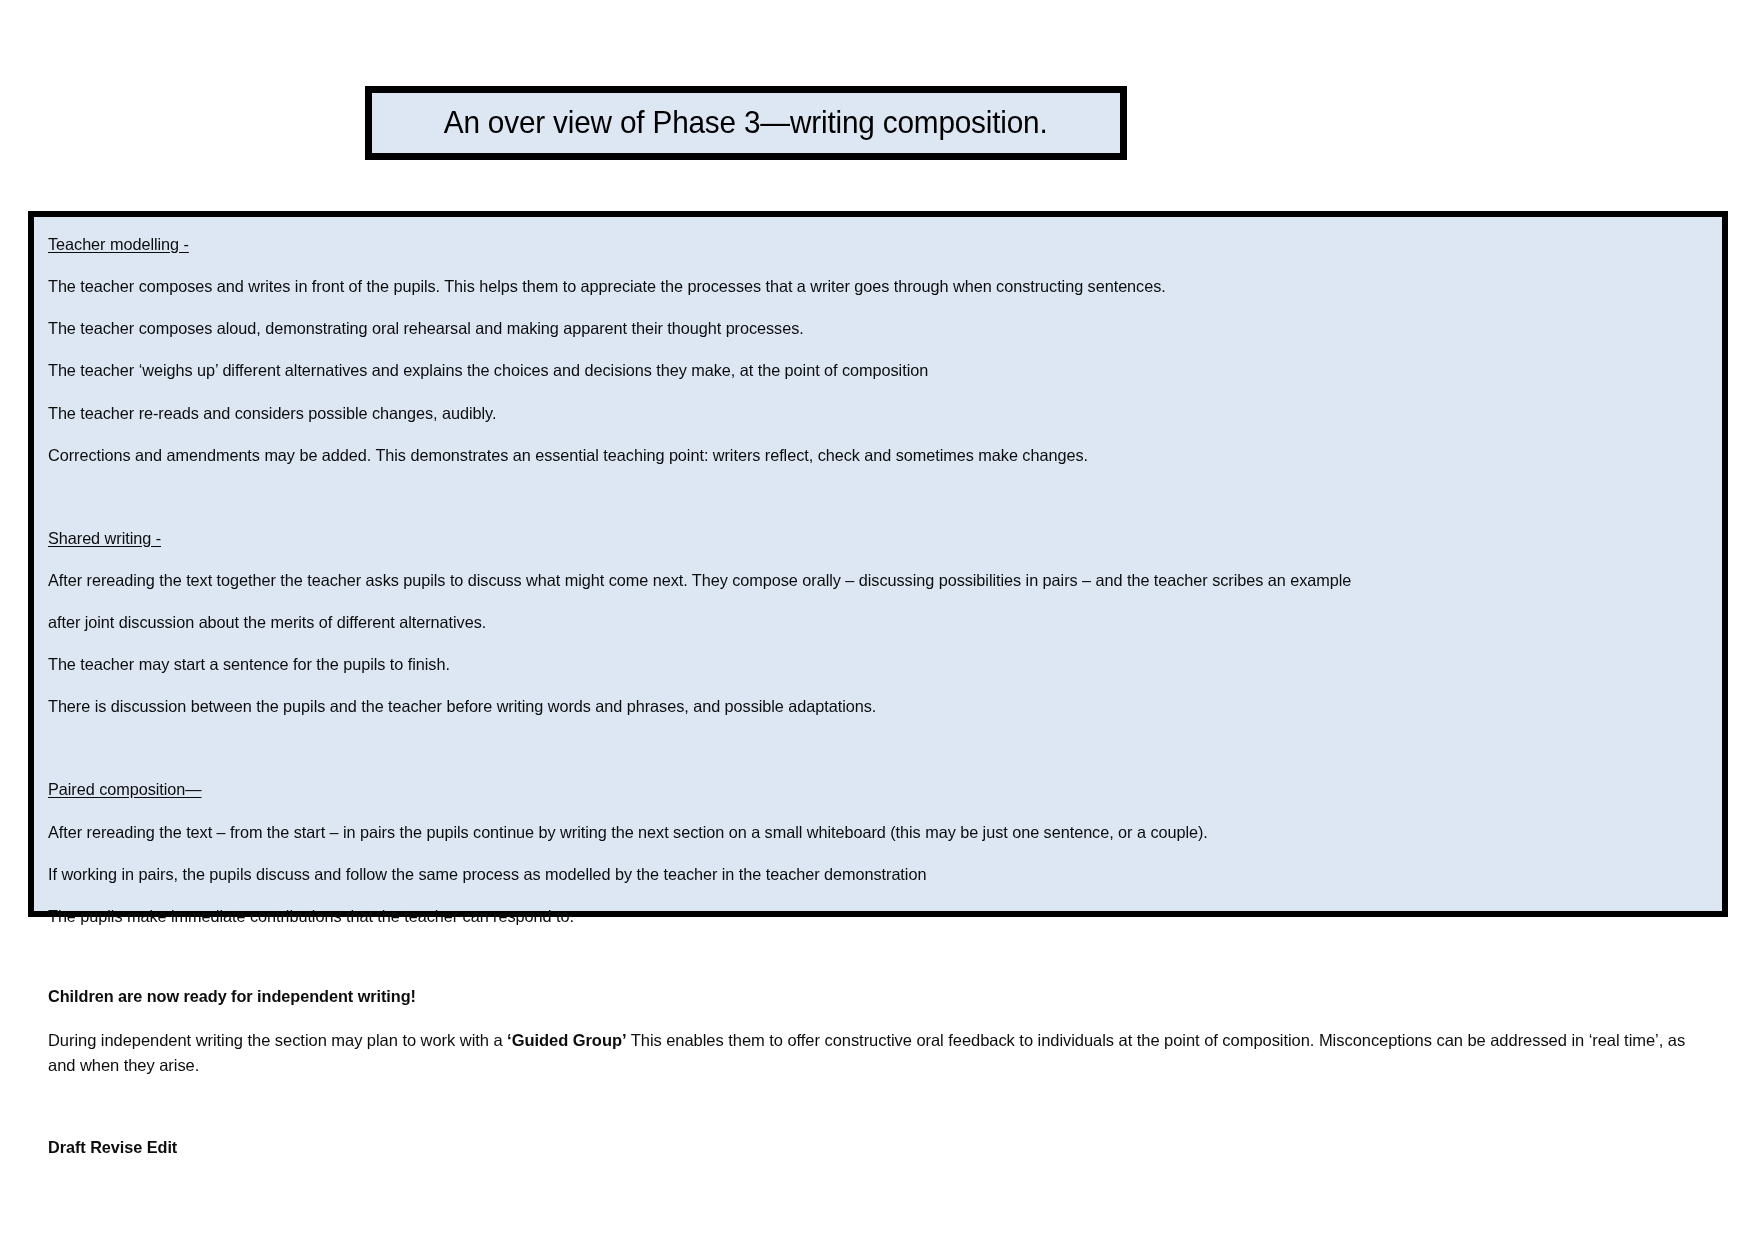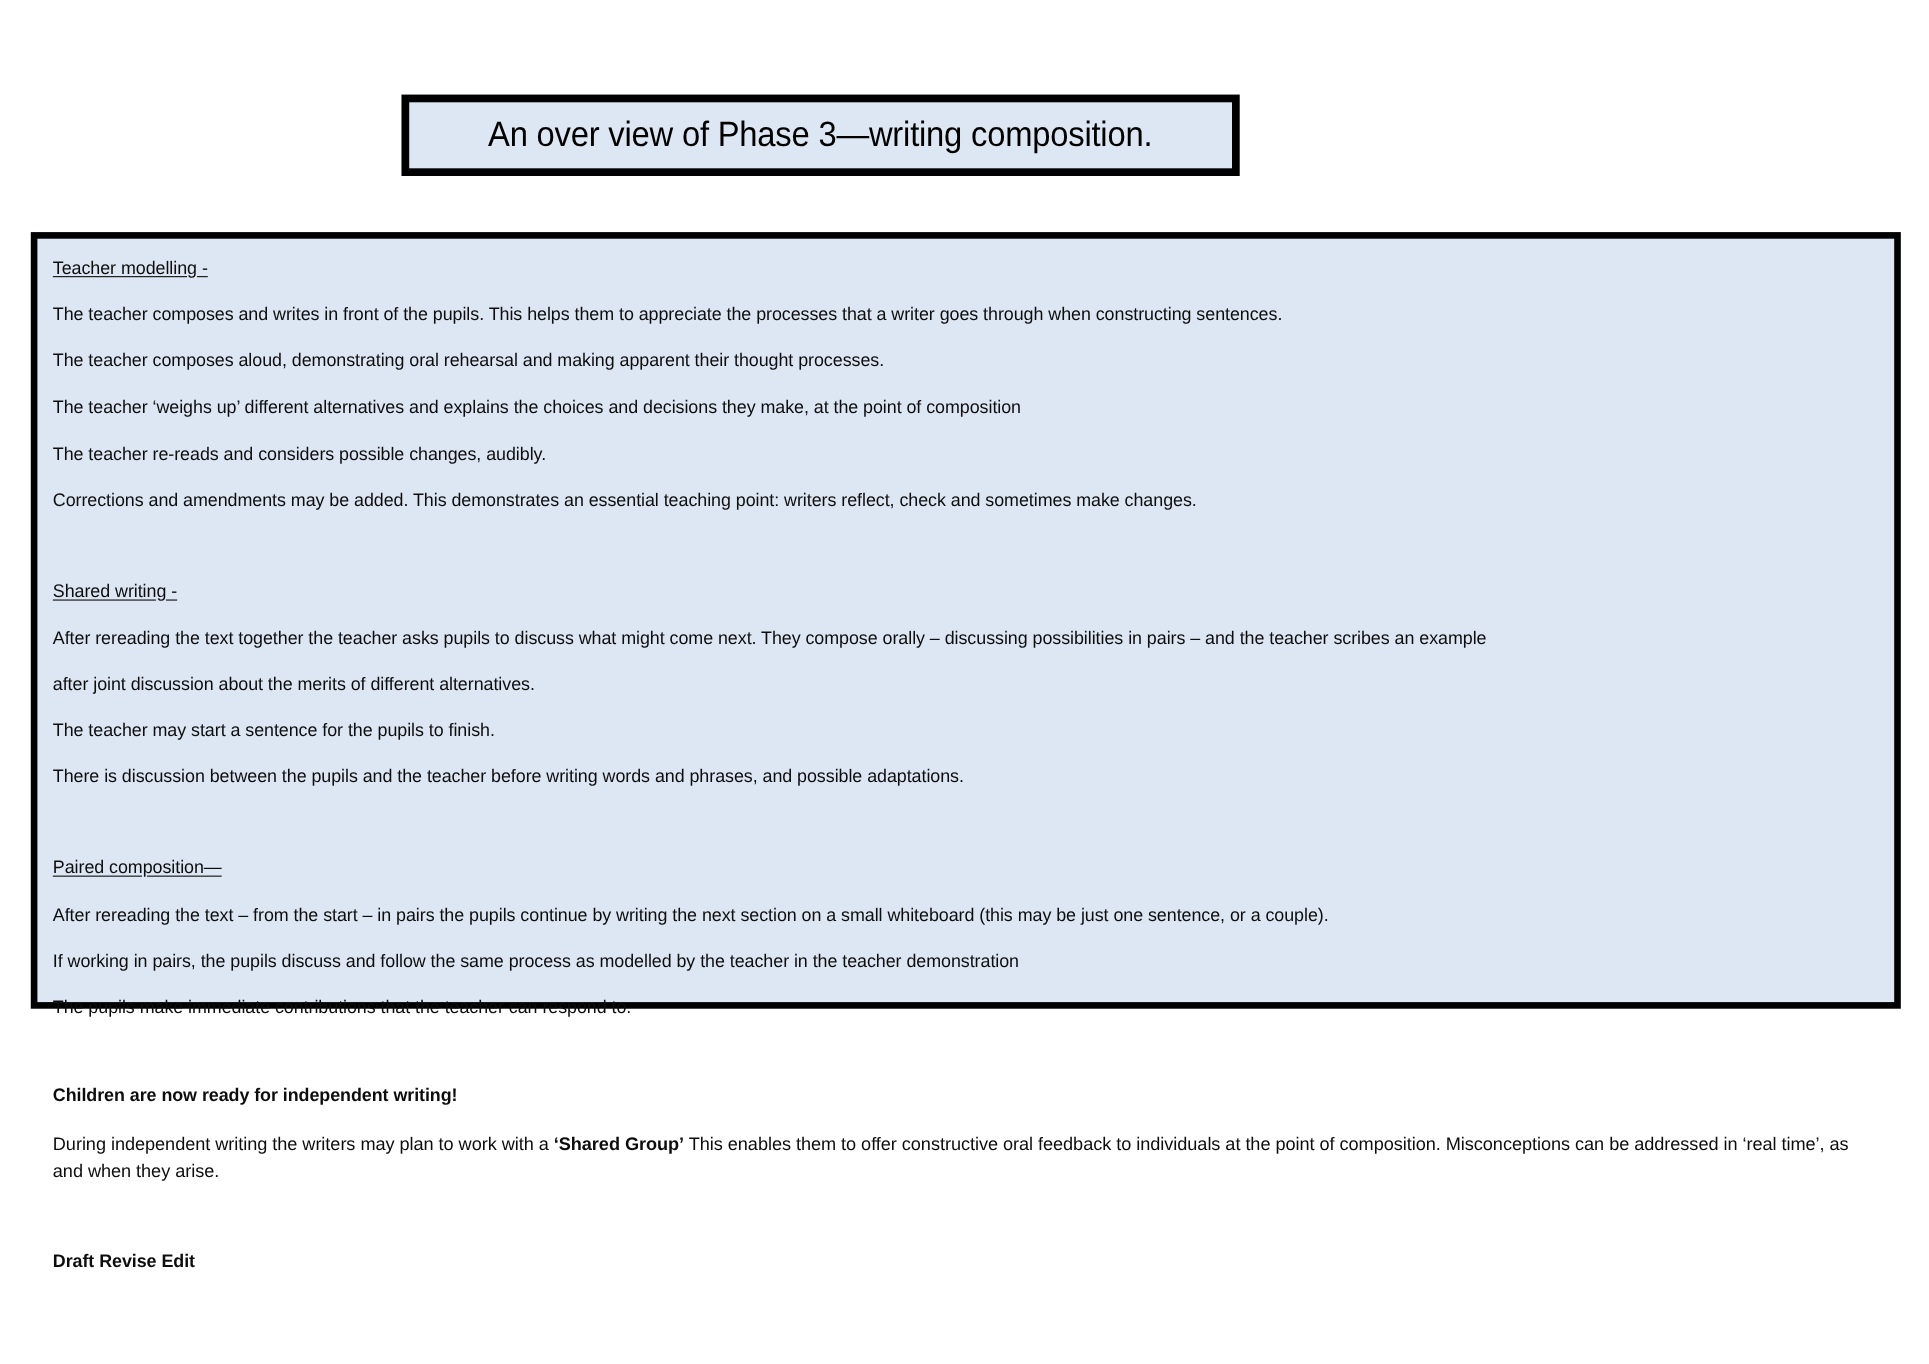--- a/index.html
+++ b/index.html
@@ -111,19 +111,19 @@
   <div class="spacer"></div>
 
   <p class="para heading">Paired composition—</p>
   <p class="para">After rereading the text – from the start – in pairs the pupils continue by writing the next section on a small whiteboard (this may be just one sentence, or a couple).</p>
   <p class="para">If working in pairs, the pupils discuss and follow the same process as modelled by the teacher in the teacher demonstration</p>
   <p class="para">The pupils make immediate contributions that the teacher can respond to.</p>
 
   <div class="spacer-sm"></div>
 
   <p class="para bold">Children are now ready for independent writing!</p>
-  <p class="wrap-para"><span>During independent writing the writers may plan to work with a </span><span class="bold">‘Shared Group’</span><span> This enables them to offer constructive oral feedback to individuals at the point of composition. Misconceptions can be addressed in ‘real time’, as and when they arise.</span></p>
+  <p class="wrap-para"><span>During independent writing the section may plan to work with a </span><span class="bold">‘Guided Group’</span><span> This enables them to offer constructive oral feedback to individuals at the point of composition. Misconceptions can be addressed in ‘real time’, as and when they arise.</span></p>
 
   <div class="spacer-sm"></div>
 
   <p class="para bold">Draft Revise Edit</p>
 
 </div>
 
 </body></html>

